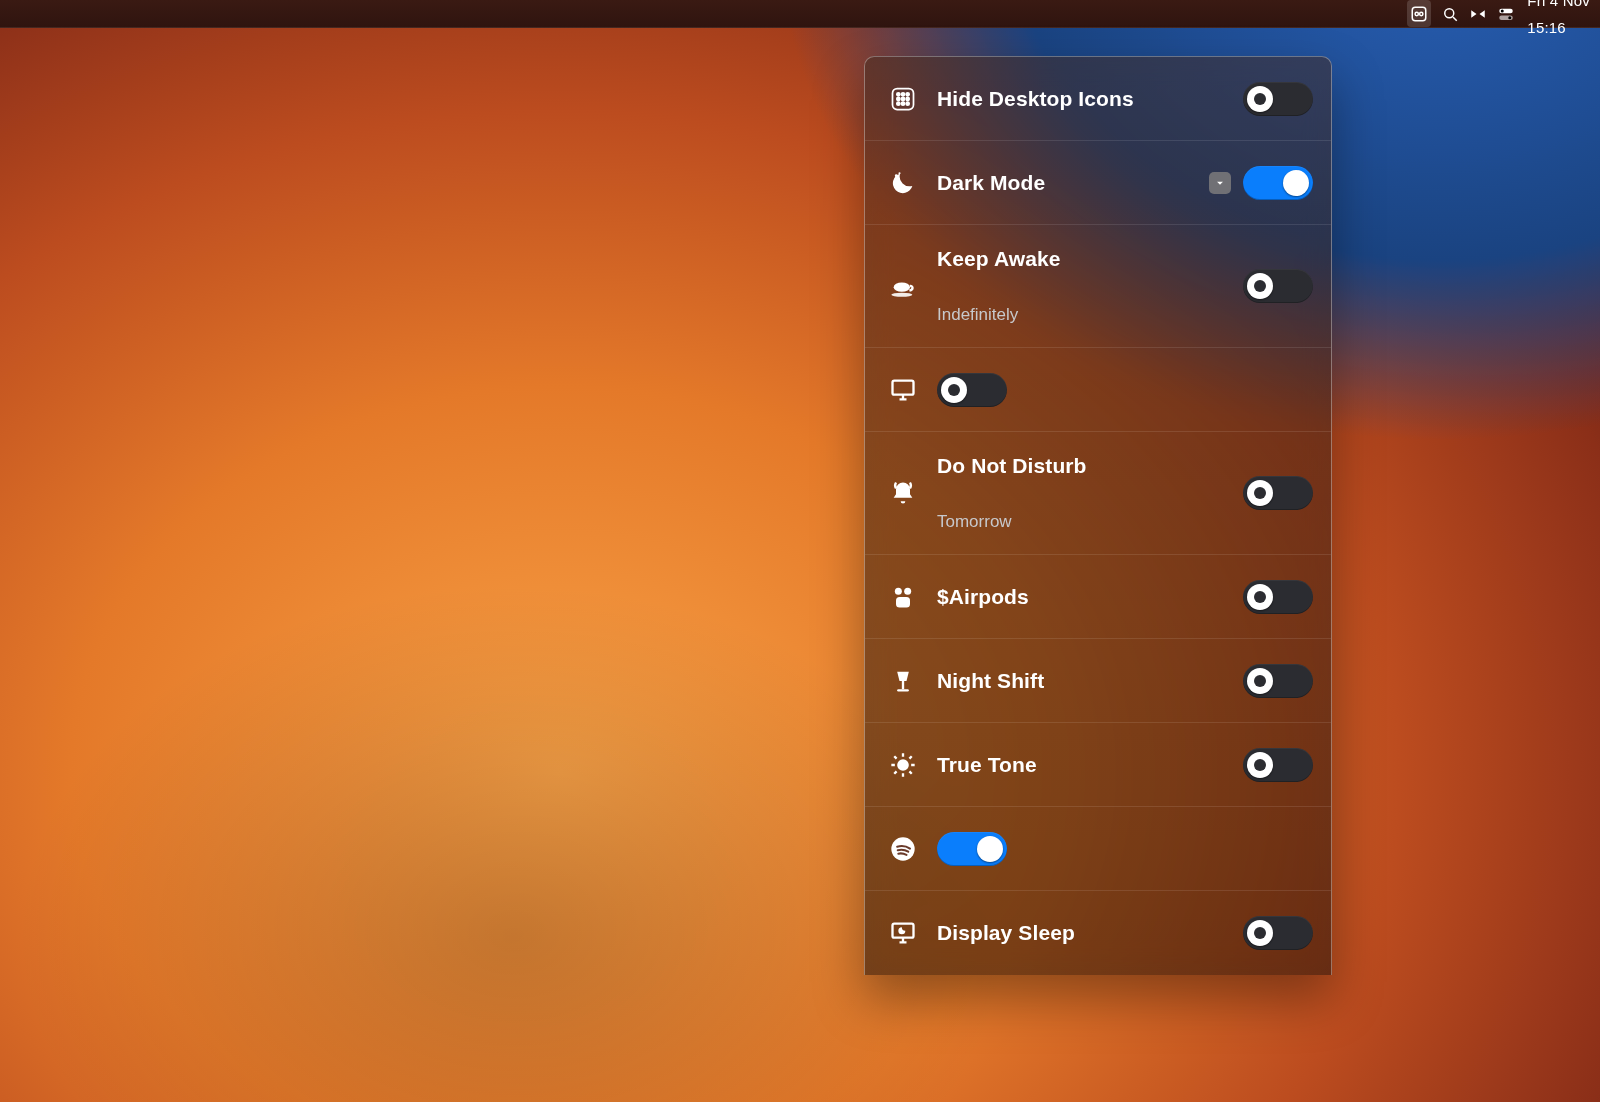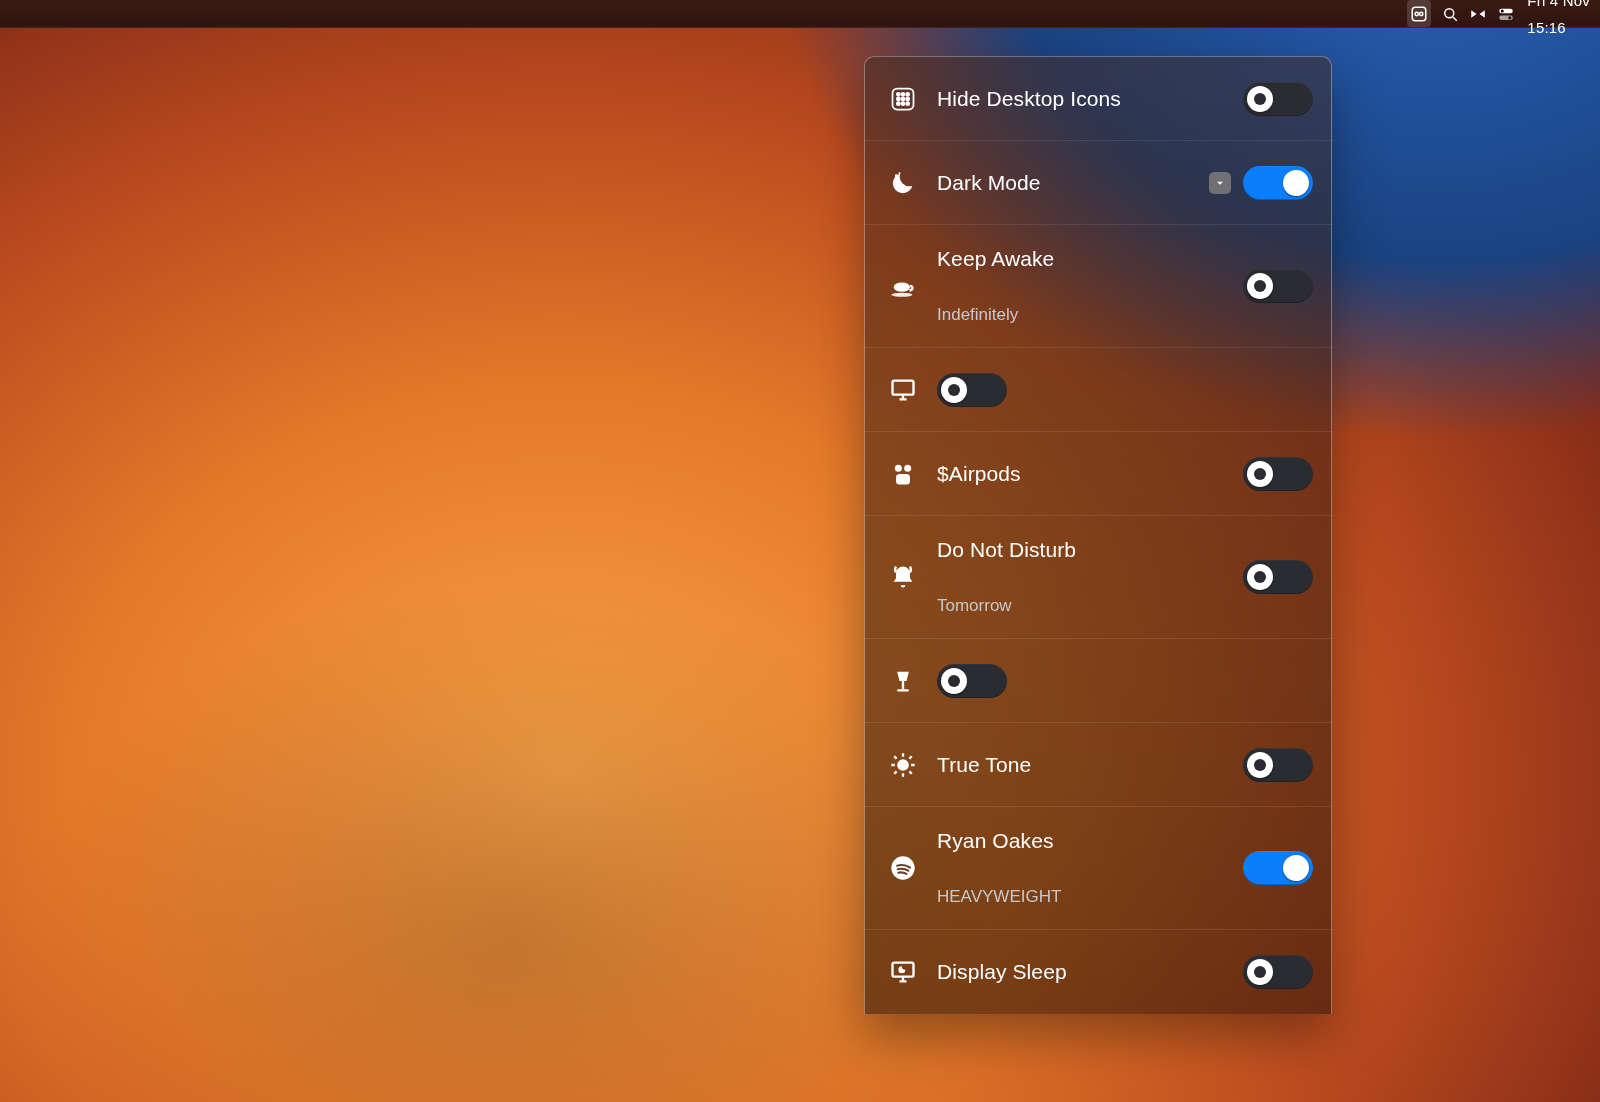--- a/index.html
+++ b/index.html
@@ -86,21 +86,21 @@
     padding: 22px 18px 22px 12px;
     min-height: 84px;
     border-bottom: 1px solid var(--row-sep);
   }
   .row:last-child { border-bottom:none; }
   .row .icon-cell {
     display:flex; align-items:center; justify-content:center;
     color:#fff;
   }
   .row .labels { color: var(--text); display:flex; flex-direction:column; gap:2px; }
-  .row .title { font-size: 21px; font-weight: 400; letter-spacing:.1px; }
+  .row .title { font-size: 21px; font-weight: 700; letter-spacing:.1px; }
   .row .subtitle { font-size: 17px; font-weight: 500; color: var(--subtext); margin-top: 32px; }
   .row .controls { display:flex; align-items:center; gap:12px; }
 
   
   .chip {
     width:22px; height:22px;
     background: #707075;
     border-radius: 5px;
     display:inline-flex; align-items:center; justify-content:center;
     color:#fff;
@@ -254,62 +254,65 @@
       <div class="controls">
         <div class="toggle off">
             <div class="knob"></div>
           </div>
       </div>
     </div>
 
     <div class="row">
       <div class="icon-cell">
         <svg class="icon" viewBox="0 0 24 24" fill="currentColor">
+          <path d="M12 3a6 6 0 0 0-6 6v4l-2 3h16l-2-3V9a6 6 0 0 0-6-6z"></path>
+          <path d="M10 19a2 2 0 0 0 4 0"></path>
+          <path d="M6 8c-1-1.6-1-3.4 0-5M18 8c1-1.6 1-3.4 0-5" fill="none" stroke="currentColor" stroke-width="2"></path>
+        </svg>
+      </div>
+      <div class="labels">
+        <div class="title">Do Not Disturb</div>
+        <div class="subtitle">Tomorrow</div>
+      </div>
+      <div class="controls">
+        <div class="toggle off">
+            <div class="knob"></div>
+          </div>
+      </div>
+    </div>
+
+    <div class="row">
+      <div class="icon-cell">
+        <svg class="icon" viewBox="0 0 24 24" fill="currentColor">
           <circle cx="8" cy="7" r="3"></circle>
             <circle cx="16" cy="7" r="3"></circle>
           <rect x="6" y="12" width="12" height="9" rx="3"></rect>
         </svg>
       </div>
       <div class="labels">
         <div class="title">$Airpods</div>
       </div>
       <div class="controls">
         <div class="toggle off">
             <div class="knob"></div>
           </div>
       </div>
     </div>
 
     <div class="row">
       <div class="icon-cell">
         <svg class="icon" viewBox="0 0 24 24" fill="currentColor">
-          <path d="M12 3a6 6 0 0 0-6 6v4l-2 3h16l-2-3V9a6 6 0 0 0-6-6z"></path>
-          <path d="M10 19a2 2 0 0 0 4 0"></path>
-          <path d="M6 8c-1-1.6-1-3.4 0-5M18 8c1-1.6 1-3.4 0-5" fill="none" stroke="currentColor" stroke-width="2"></path>
-        </svg>
-      </div>
-      <div class="labels">
-        <div class="title">Do Not Disturb</div>
-        <div class="subtitle">Tomorrow</div>
-      </div>
-      <div class="controls">
-        <div class="toggle off">
-            <div class="knob"></div>
-          </div>
-      </div>
-    </div>
-
-    <div class="row">
-      <div class="icon-cell">
-        <svg class="icon" viewBox="0 0 24 24" fill="currentColor">
           <path d="M7 4h10l-2 8H9z"></path>
           <rect x="11" y="12" width="2" height="7"></rect>
           <rect x="7" y="19" width="10" height="2" rx="1"></rect>
         </svg>
       </div>
+      <div class="labels">
+        <div class="title">Night Shift</div>
+      </div>
       <div class="controls">
         <div class="toggle off">
             <div class="knob"></div>
           </div>
       </div>
     </div>
 
     <div class="row">
       <div class="icon-cell">
         <svg class="icon" viewBox="0 0 24 24" fill="none" stroke="currentColor" stroke-width="2">
@@ -326,24 +329,20 @@
           </div>
       </div>
     </div>
 
     <div class="row">
       <div class="icon-cell">
         <svg class="icon" viewBox="0 0 24 24" fill="currentColor">
           <circle cx="12" cy="12" r="10"></circle>
           <path d="M7 10c4-1 8-.4 11 1.6M7.5 13c3.2-.8 6.4-.3 9 1.3M8 16c2.5-.6 5 .0 7 1" fill="none" stroke="#6a3a2a" stroke-width="1.8" stroke-linecap="round"></path>
         </svg>
-      </div>
-      <div class="labels">
-        <div class="title">Ryan Oakes</div>
-        <div class="subtitle">HEAVYWEIGHT</div>
       </div>
       <div class="controls">
         <div class="toggle on">
             <div class="knob"></div>
           </div>
       </div>
     </div>
 
     <div class="row" style="border-bottom:none;">
       <div class="icon-cell">

